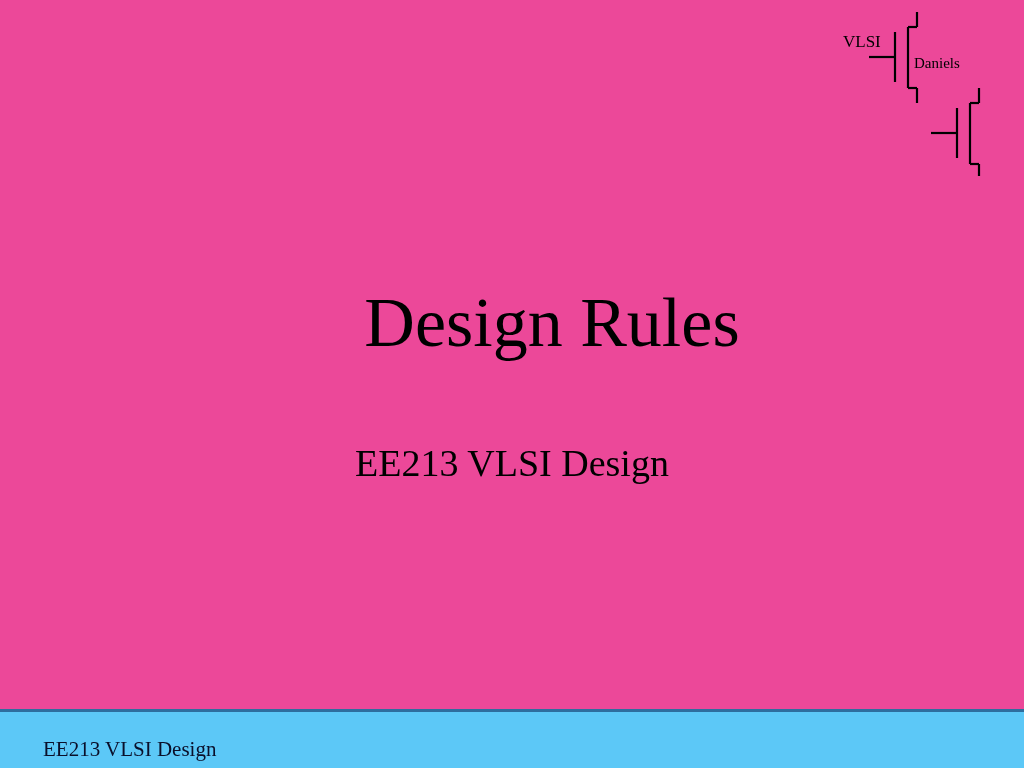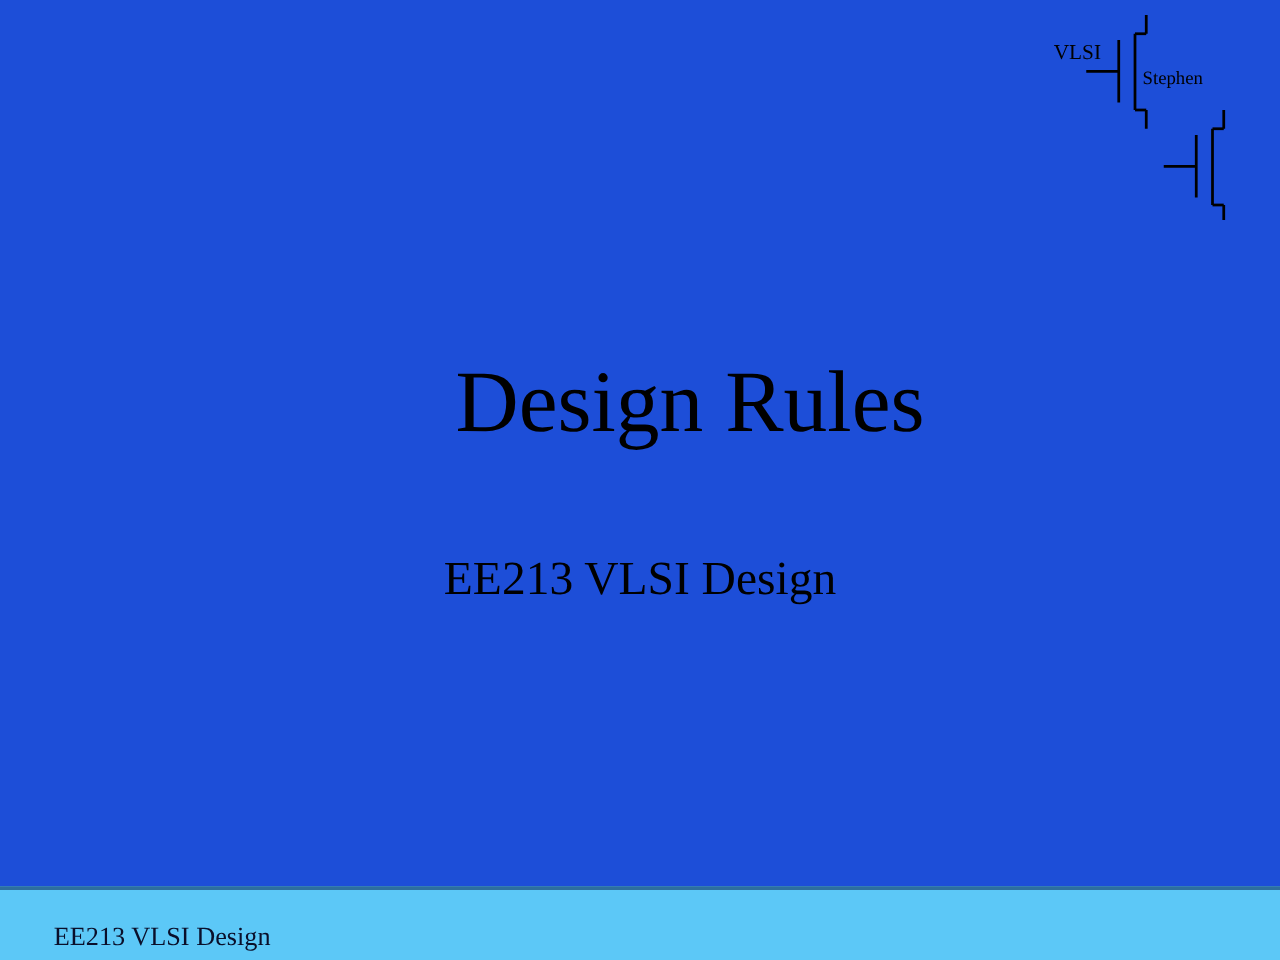--- a/index.html
+++ b/index.html
@@ -8,21 +8,21 @@
     padding: 0;
     background: #ffffff;
   }
   body {
     font-family: "Liberation Serif", "DejaVu Serif", serif;
   }
   #slide {
     position: relative;
     width: 1024px;
     height: 768px;
-    background: #1d4ed8;
+    background: #ec4899;
     overflow: hidden;
   }
 
   
   #logo {
     position: absolute;
     left: 836px;
     top: 4px;
     width: 188px;
     height: 172px;
@@ -128,21 +128,21 @@
         <line x1="95" y1="129" x2="121" y2="129"></line>
         <line x1="121" y1="104" x2="121" y2="154"></line>
         <line x1="134" y1="99" x2="134" y2="160"></line>
         <line x1="134" y1="99" x2="143" y2="99"></line>
         <line x1="134" y1="160" x2="143" y2="160"></line>
         <line x1="143" y1="84" x2="143" y2="99"></line>
         <line x1="143" y1="160" x2="143" y2="175"></line>
       </g>
     </svg>
     <span class="logo-text" id="logo-label-vlsi">VLSI</span>
-    <span class="logo-text" id="logo-label-design">Stephen</span>
+    <span class="logo-text" id="logo-label-design">Daniels</span>
   </div>
 
   <h1 id="title">Design Rules</h1>
 
   <h2 id="subtitle">EE213 VLSI Design</h2>
 
   <div id="footer">
     <span id="footer-left">EE213 VLSI Design</span>
   </div>
 

